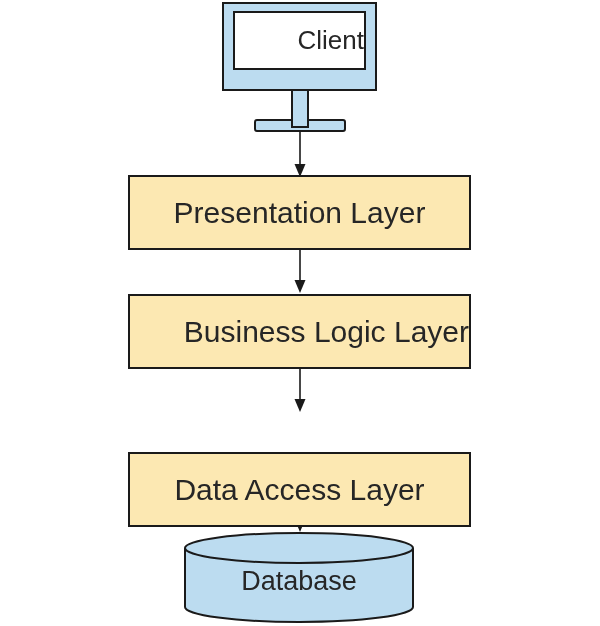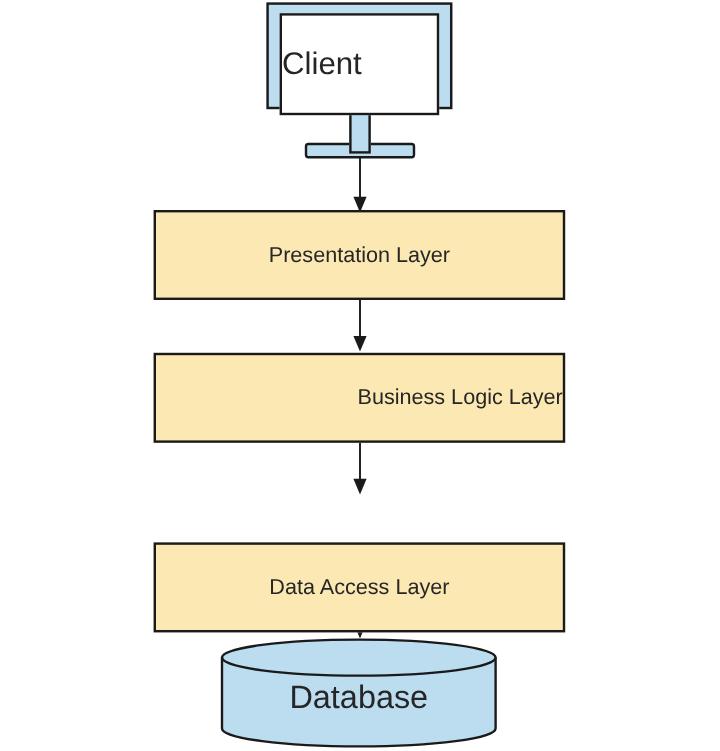--- a/index.html
+++ b/index.html
@@ -23,25 +23,25 @@
   .abs { position: absolute; }
 
   
   .monitor-frame {
     left: 222px; top: 2px; width: 155px; height: 89px;
     background: var(--device-fill);
     border: 2px solid var(--stroke);
     z-index: 3;
   }
   .monitor-screen {
-    left: 233px; top: 11px; width: 133px; height: 85px;
+    left: 233px; top: 11px; width: 133px; height: 59px;
     background: #ffffff;
     border: 2px solid var(--stroke);
     z-index: 4;
-    display: flex; align-items: center; justify-content: flex-start;
+    display: flex; align-items: center; justify-content: flex-end;
     font-size: 26px;
   }
   .stand-neck {
     left: 291px; top: 89px; width: 18px; height: 39px;
     background: var(--device-fill);
     border: 2px solid var(--stroke);
     z-index: 2;
   }
   .stand-base {
     left: 254px; top: 119px; width: 92px; height: 13px;
@@ -50,21 +50,21 @@
     border-radius: 3px;
     z-index: 1;
   }
 
   
   .layer-box {
     left: 128px; width: 343px; height: 75px;
     background: var(--layer-fill);
     border: 2px solid var(--stroke);
     display: flex; align-items: center; justify-content: center;
-    font-size: 18px;
+    font-size: 30px;
     z-index: 2;
   }
   .layer-presentation { top: 175px; }
   .layer-business     { top: 294px; justify-content: flex-end; }
   .layer-data-access  { top: 414px; margin-top: 38px; }
 
   
   .overlay { left: 0; top: 0; width: 600px; height: 626px; z-index: 1; }
   .arrow-line { stroke: var(--stroke); stroke-width: 1.6; fill: none; }
   .arrow-head { fill: var(--stroke); stroke: none; }

